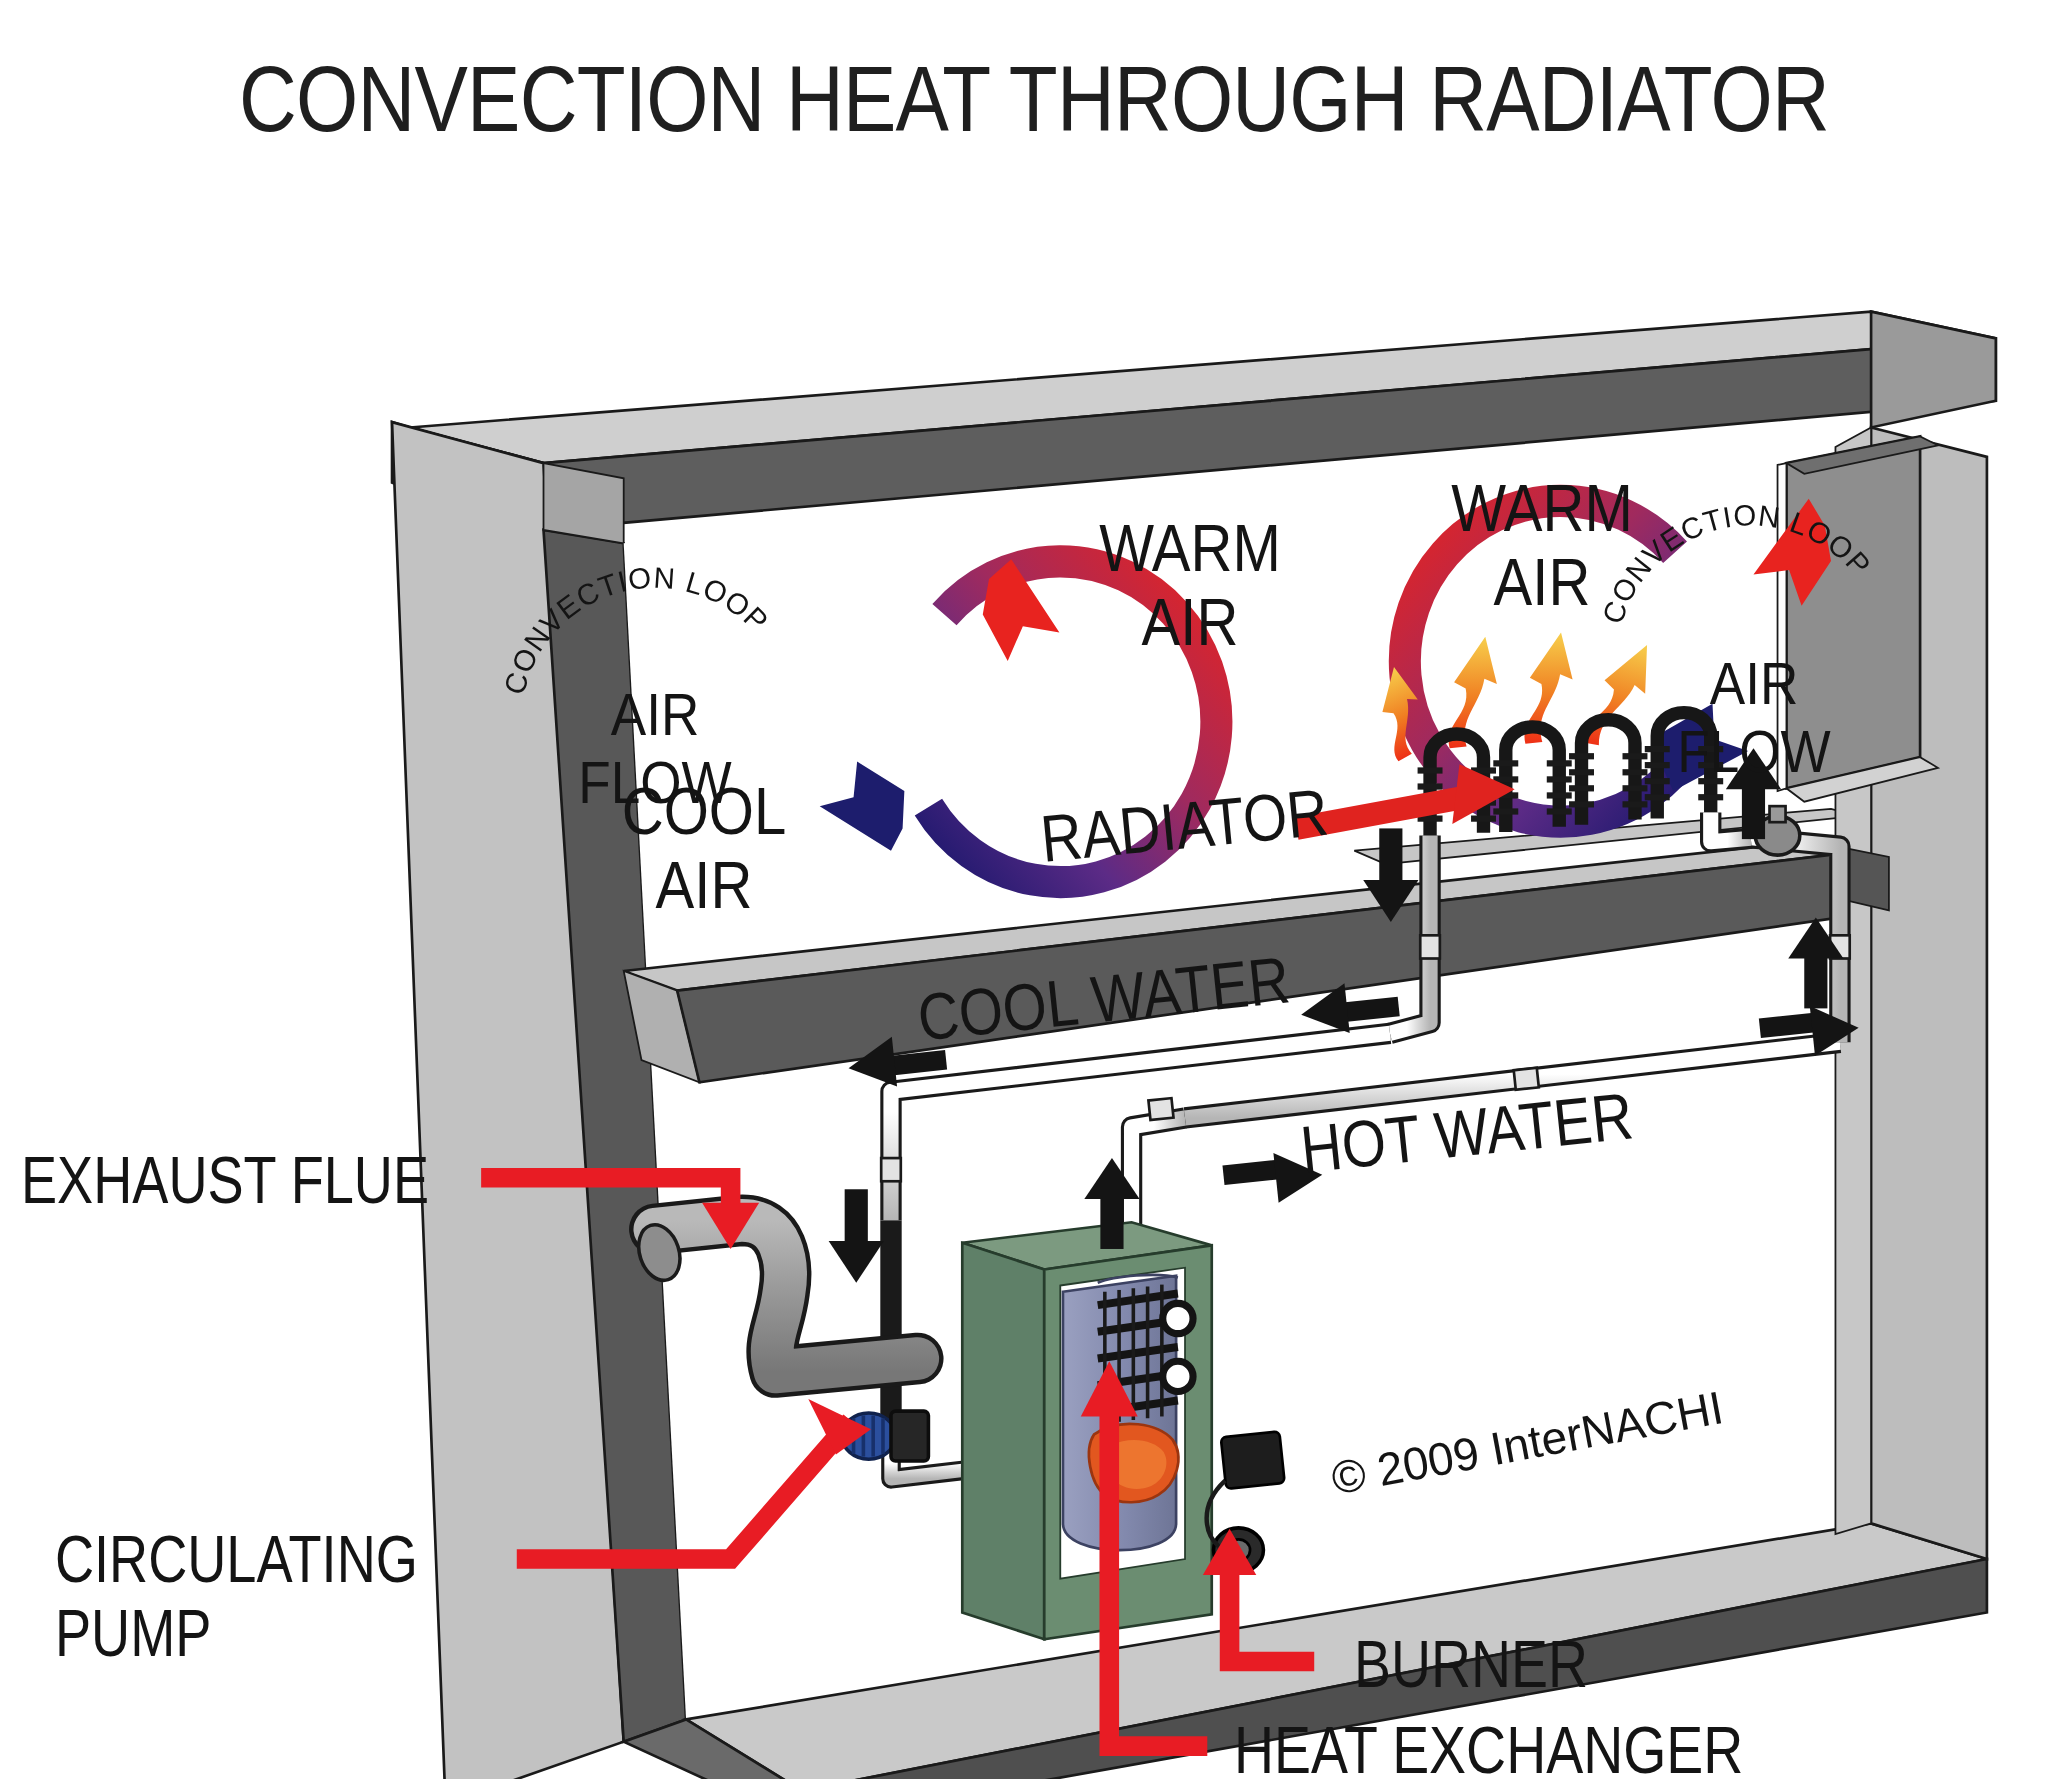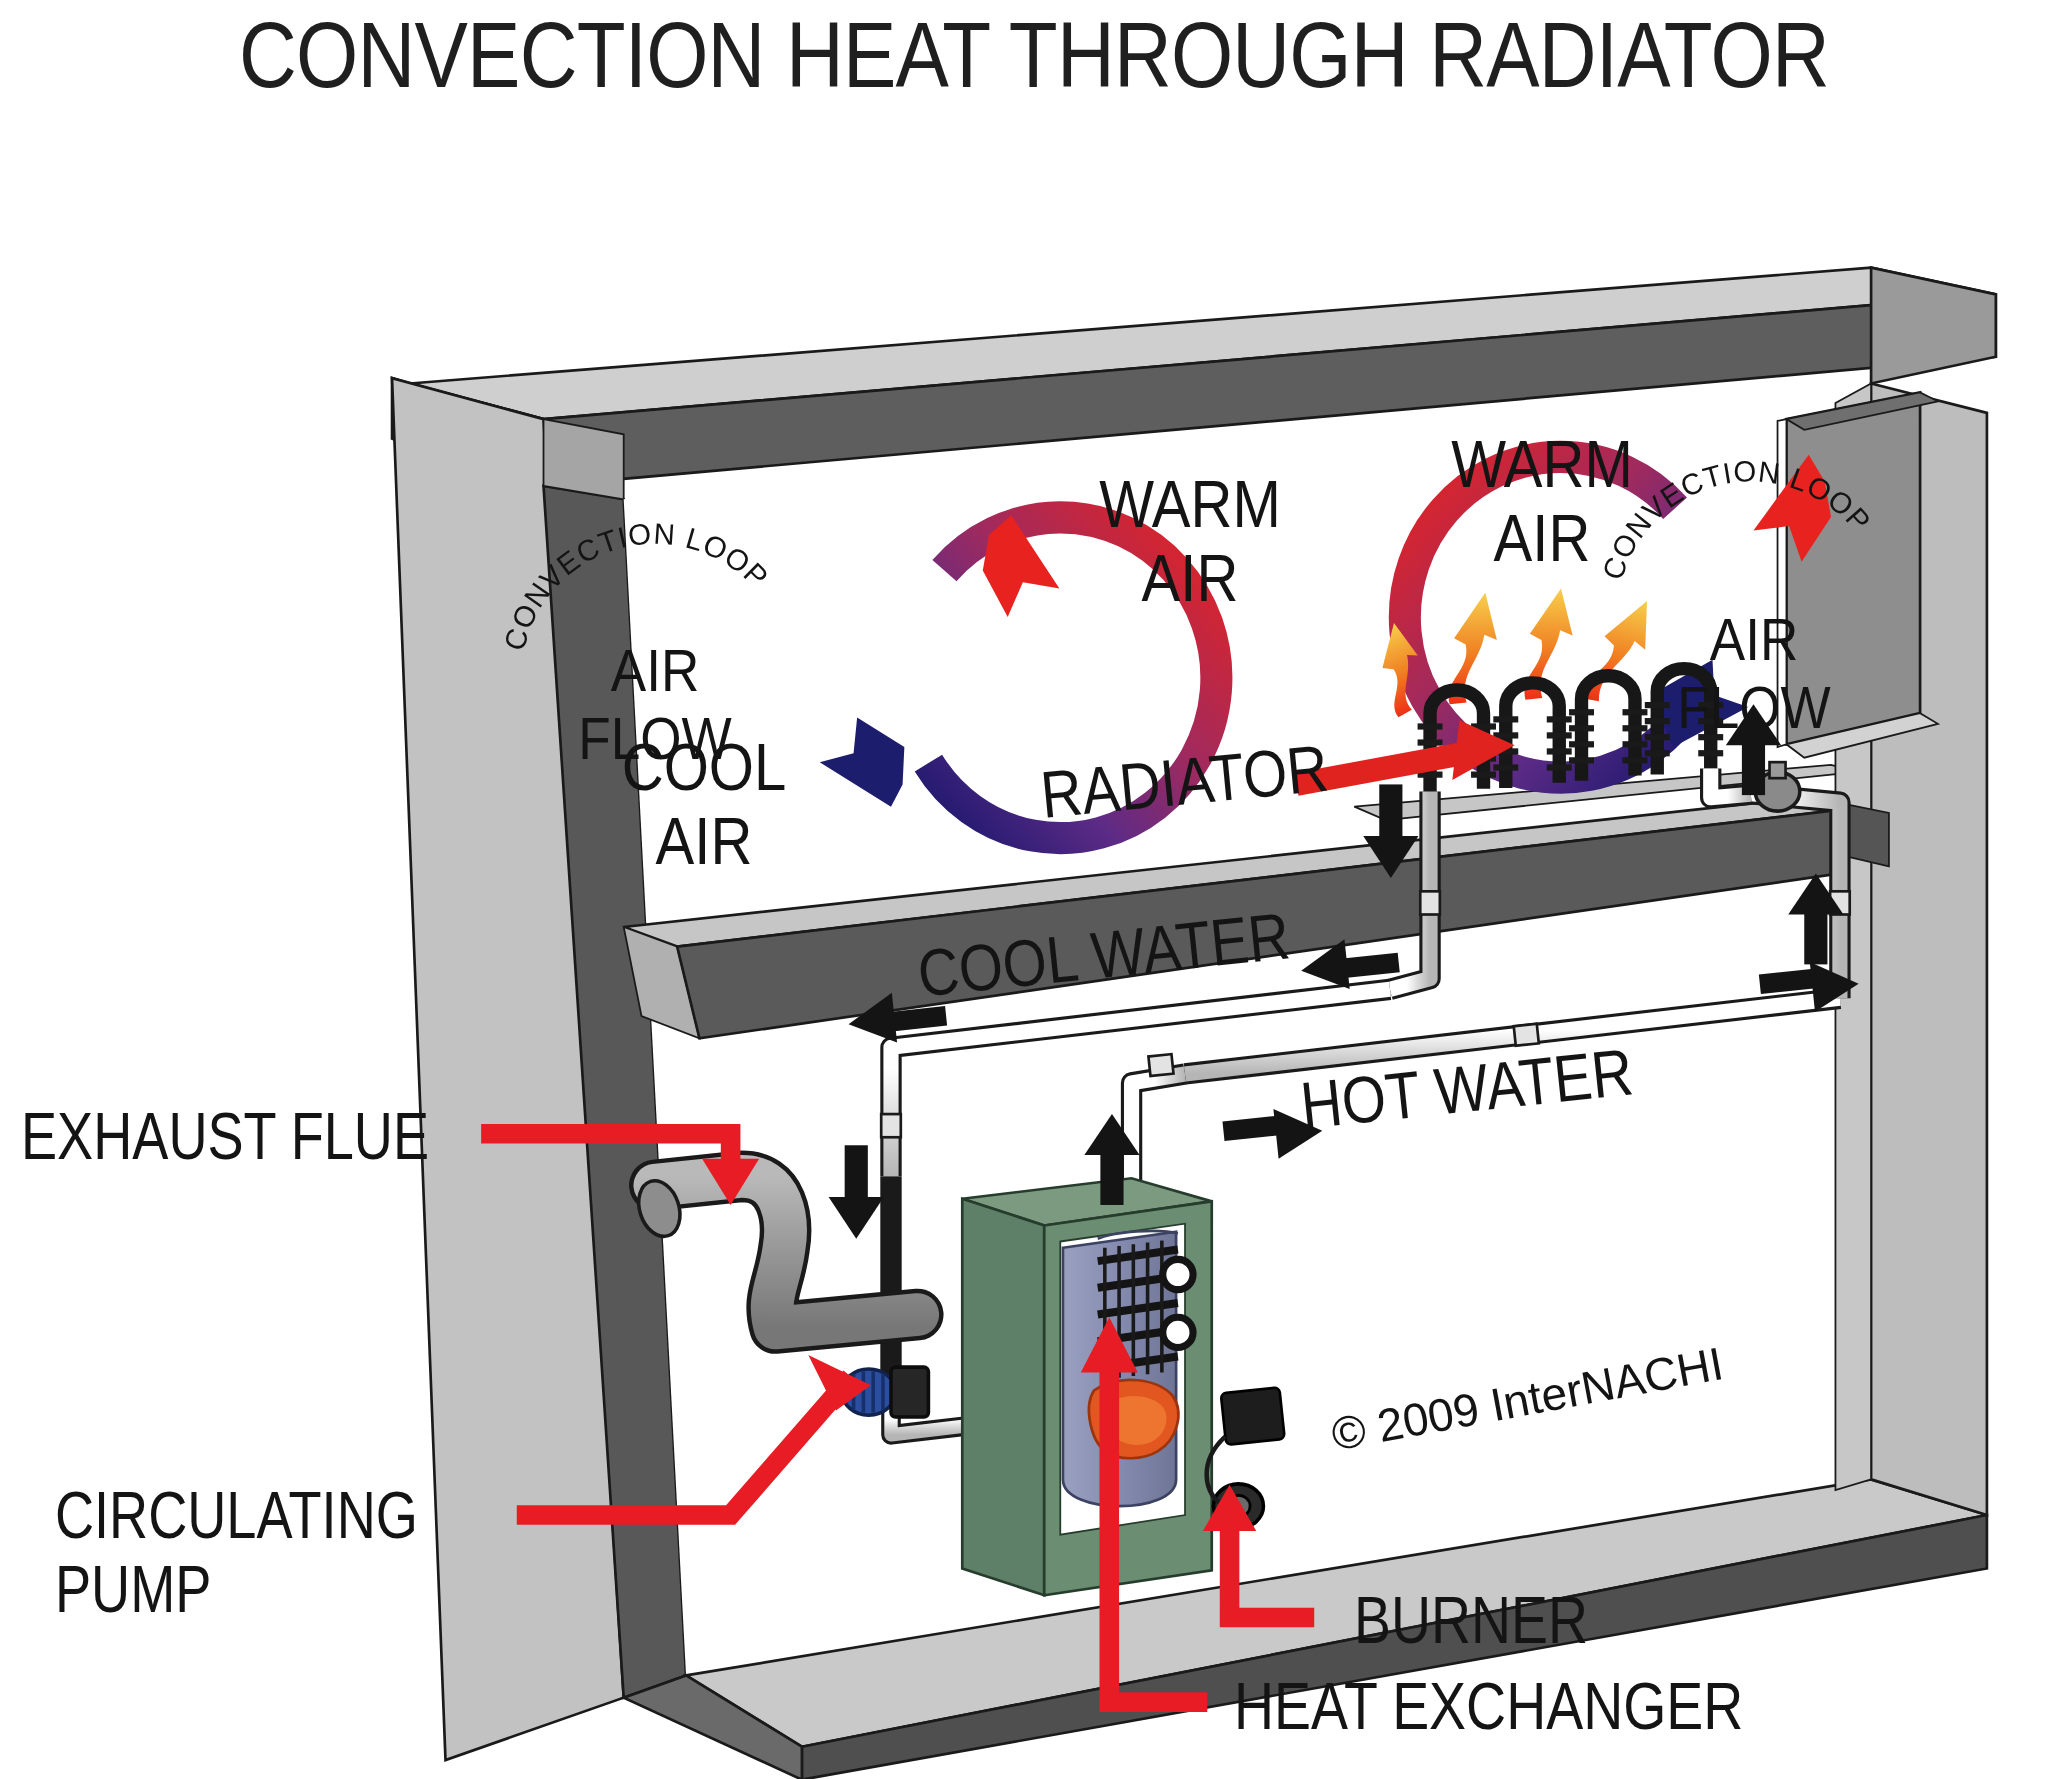--- a/index.html
+++ b/index.html
@@ -2,21 +2,21 @@
 <html style="font-size:14.3px"><head>
 <meta charset="utf-8">
 <title>Convection Heat Through Radiator</title>
 <style>
   html,body{margin:0;padding:0;background:#ffffff;}
   body{
     width:2068px;height:1780px;position:relative;overflow:hidden;
     font-family:"Liberation Sans","DejaVu Sans",sans-serif;
     color:#1a1a1a;
   }
-  .stage{position:absolute;inset:0;}
+  .stage{position:absolute;inset:0;margin-top:44px;}
   svg.scene{position:absolute;left:0;top:0;width:2068px;height:1780px;}
 
   .title{
     position:absolute;left:0;top:9px;width:2068px;
     text-align:center;
     font-family:"Liberation Sans","DejaVu Sans",sans-serif;
     font-size:93px;line-height:1.0;
     font-weight:400;
     letter-spacing:-0.9px;
     transform:scaleX(0.86);

